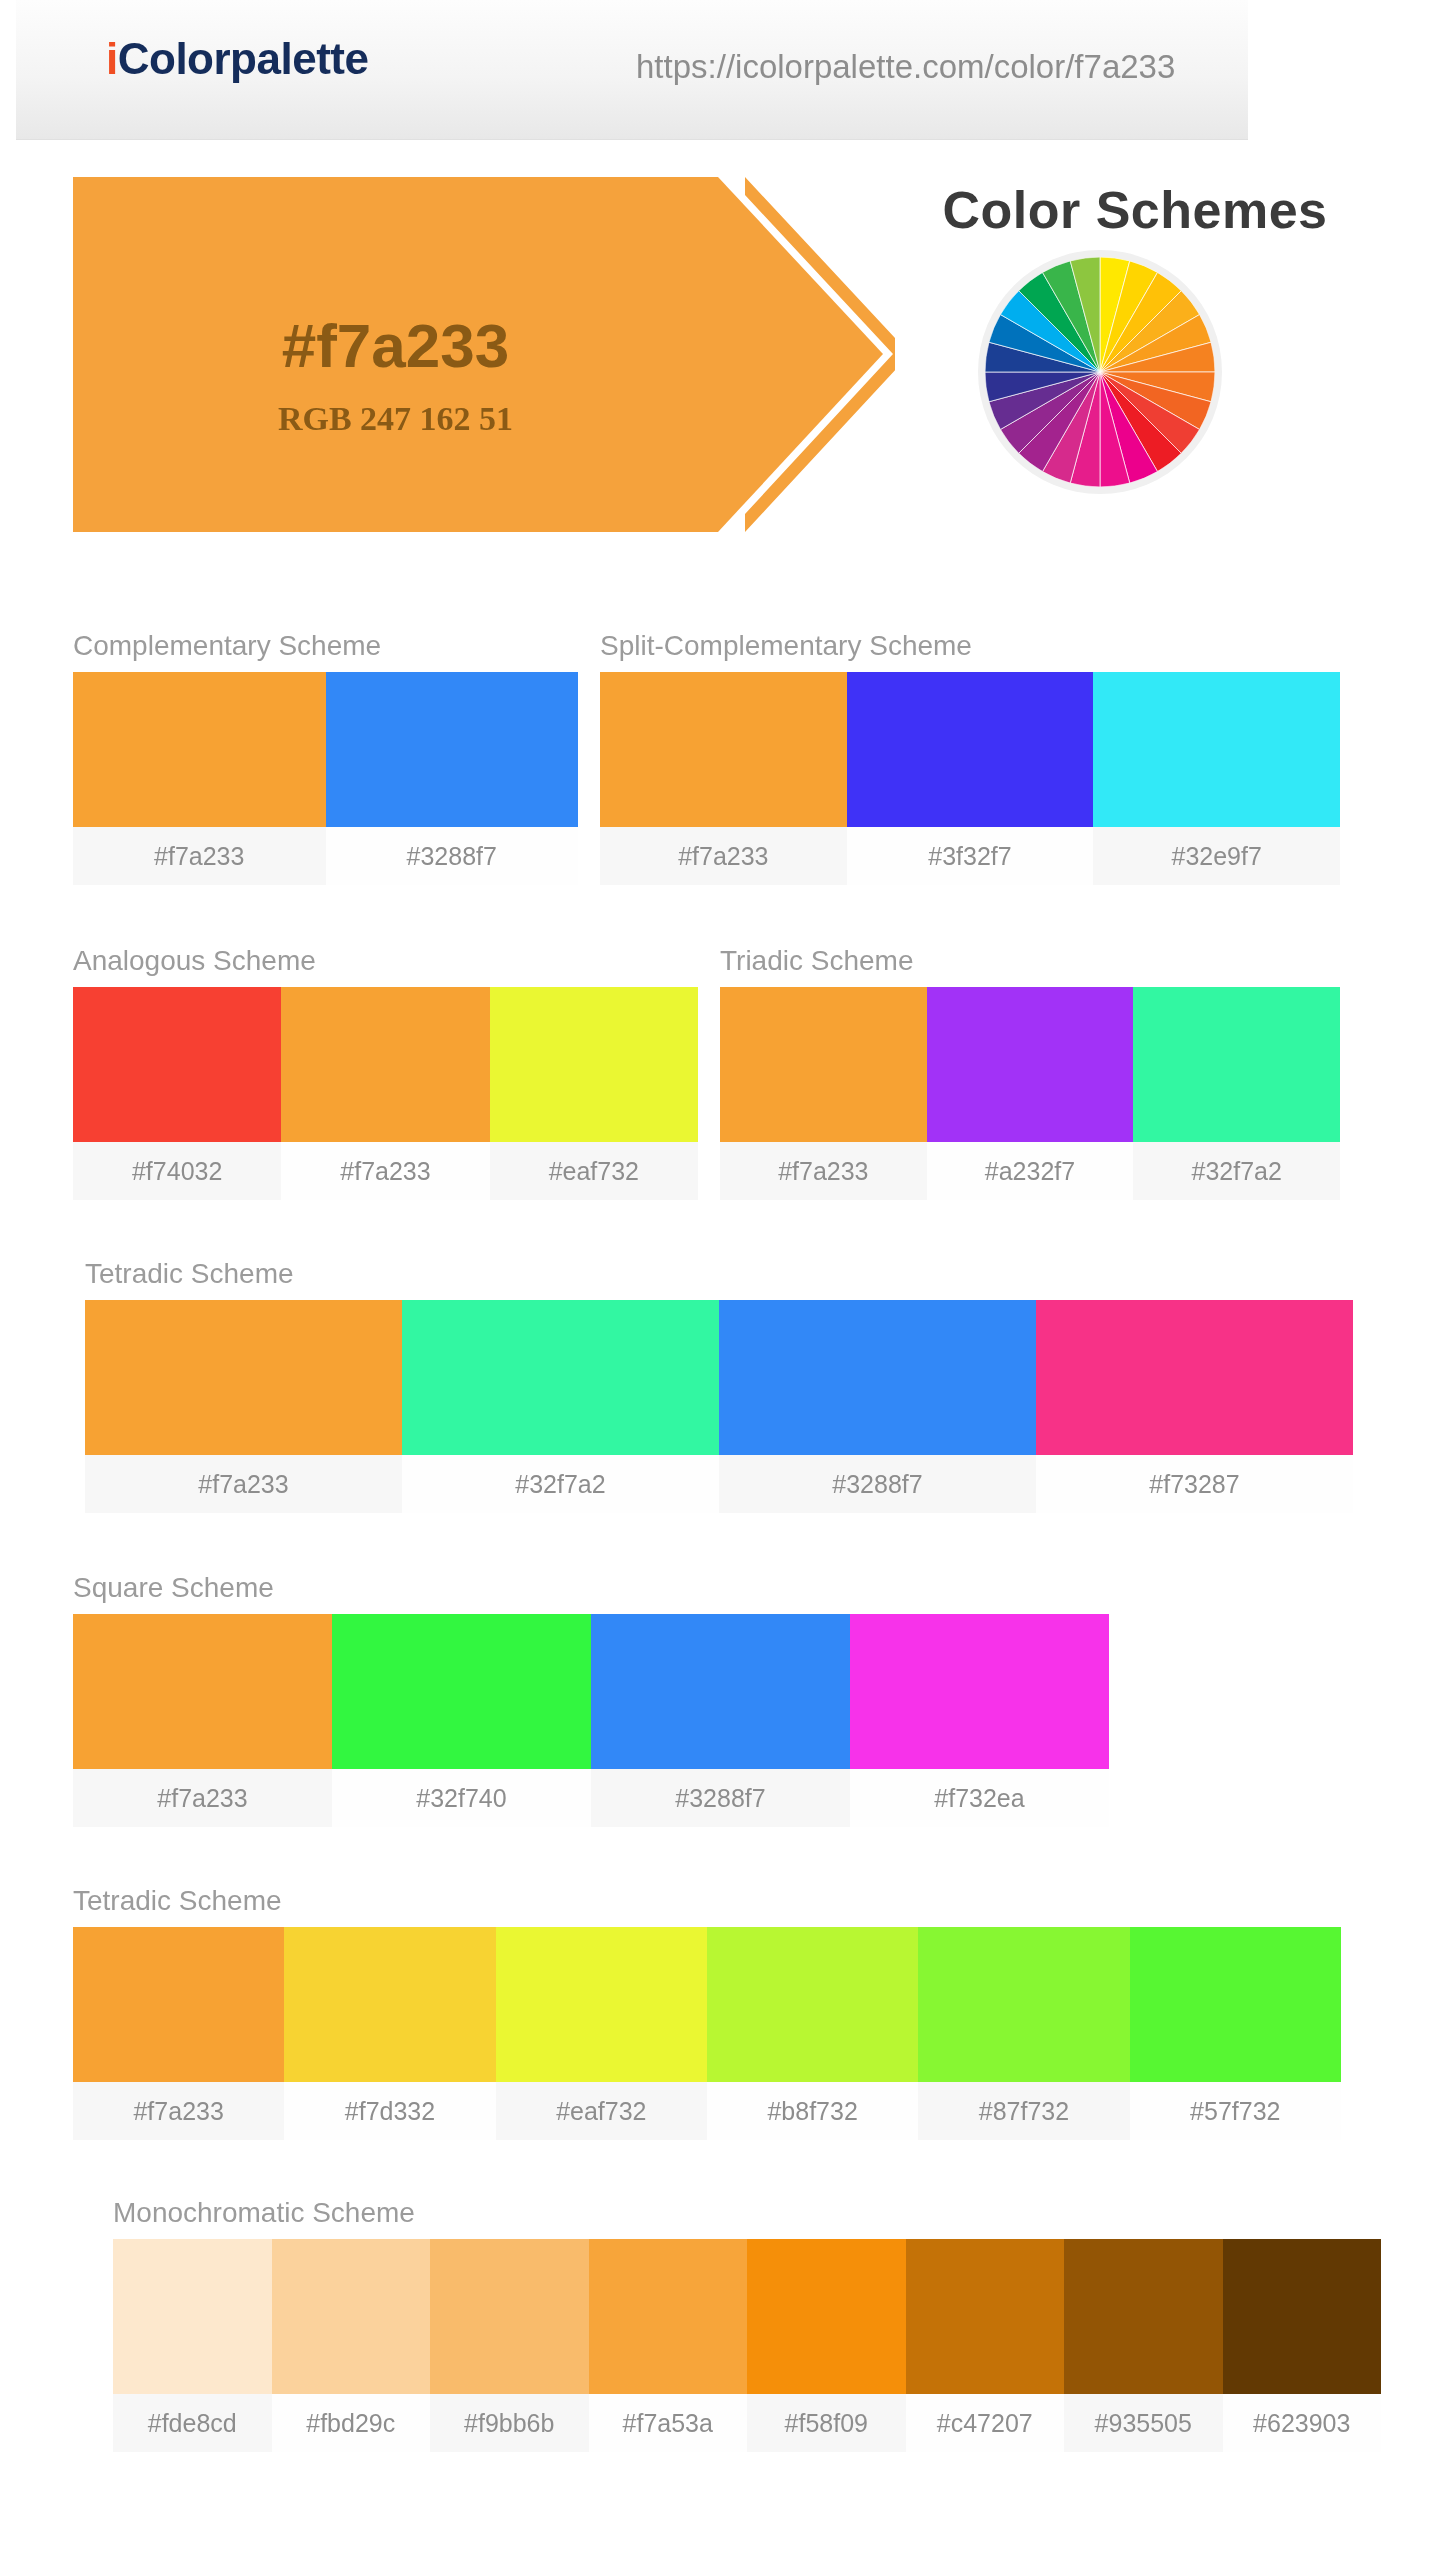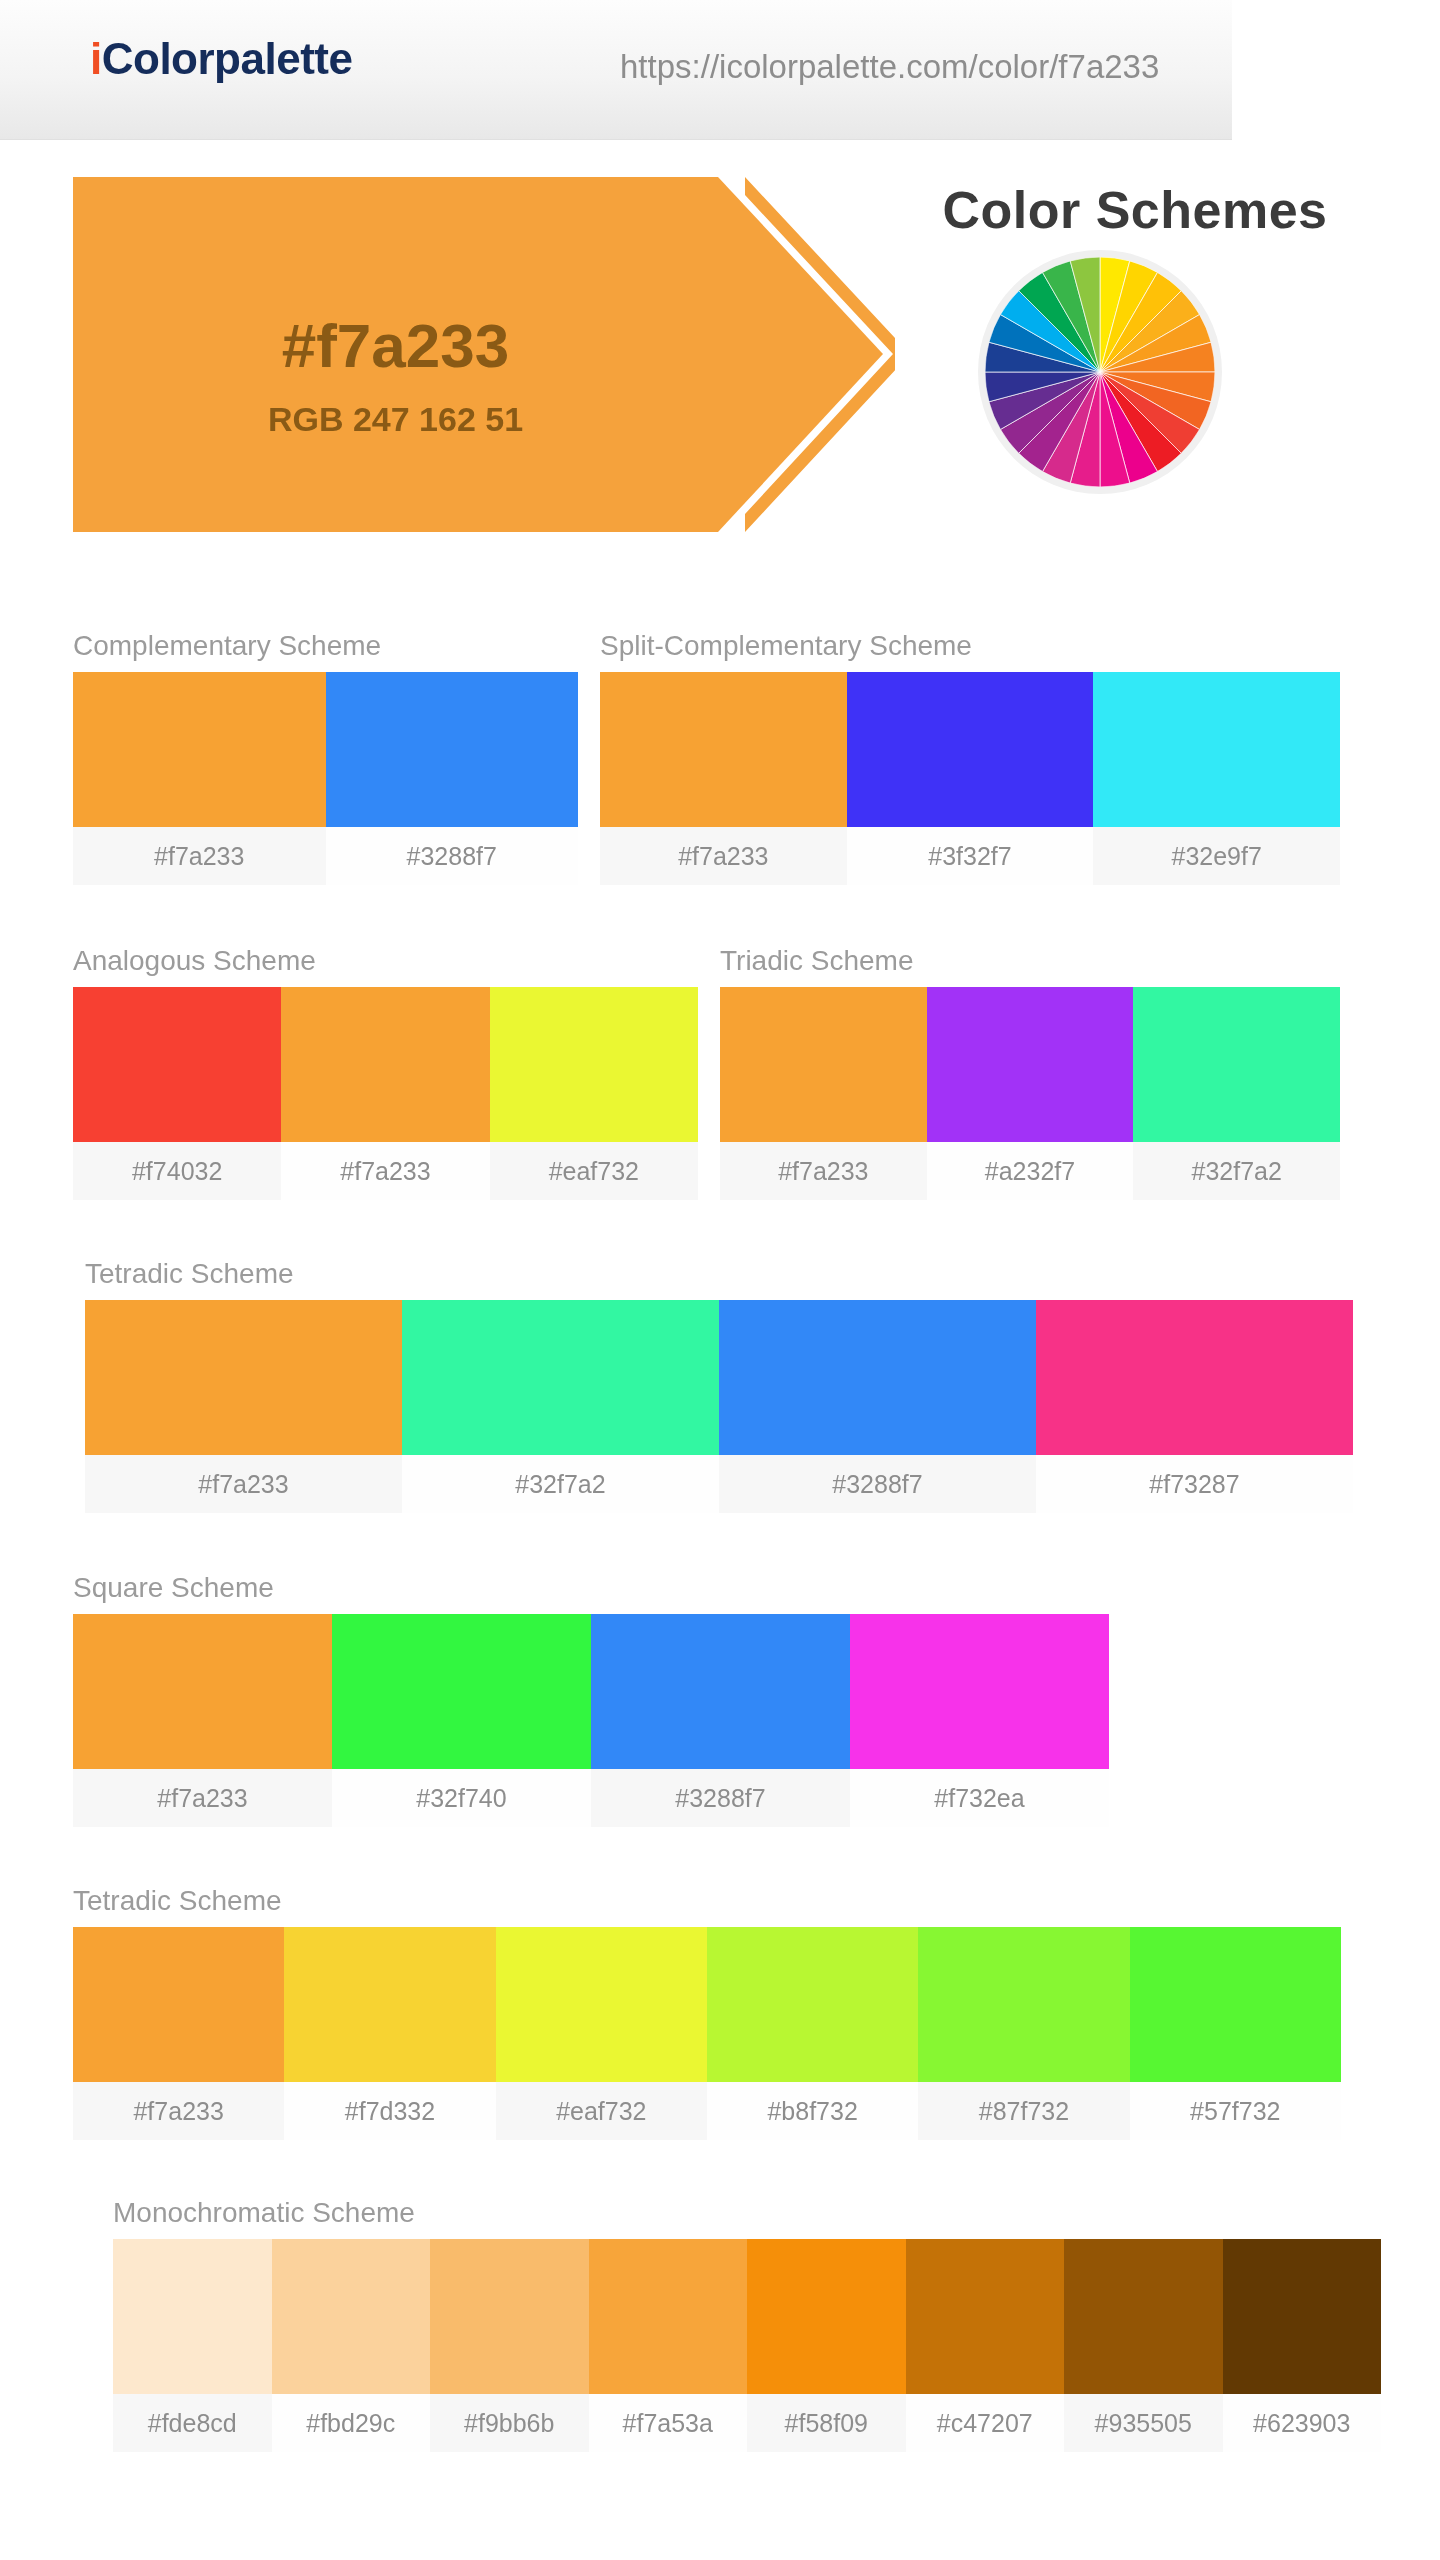--- a/index.html
+++ b/index.html
@@ -12,21 +12,21 @@
     height: 2560px;
     font-family: "Liberation Sans", sans-serif;
     -webkit-font-smoothing: antialiased;
     position: relative;
     overflow: hidden;
   }
 
   
   .header {
     position: absolute;
-    left: 0; top: 0;
+    left: 16px; top: 0;
     width: 1232px;
     height: 140px;
     background: linear-gradient(180deg, #fdfdfd 0%, #f4f4f4 55%, #e8e8e8 100%);
     border-bottom: 1px solid #e0e0e0;
     box-sizing: border-box;
   }
   .logo {
     position: absolute;
     left: 90px;
     top: 34px;
@@ -84,20 +84,21 @@
   }
   .hero-rgb {
     position: absolute;
     left: 73px;
     top: 240px;
     width: 645px;
     text-align: center;
     font-size: 34px;
     font-weight: bold;
     color: #8a5a15;
+    font-family: Liberation Serif, serif;
   }
   .schemes-title {
     position: absolute;
     left: 855px;
     top: 20px;
     width: 560px;
     text-align: center;
     font-size: 52px;
     font-weight: bold;
     color: #3b3b3b;

